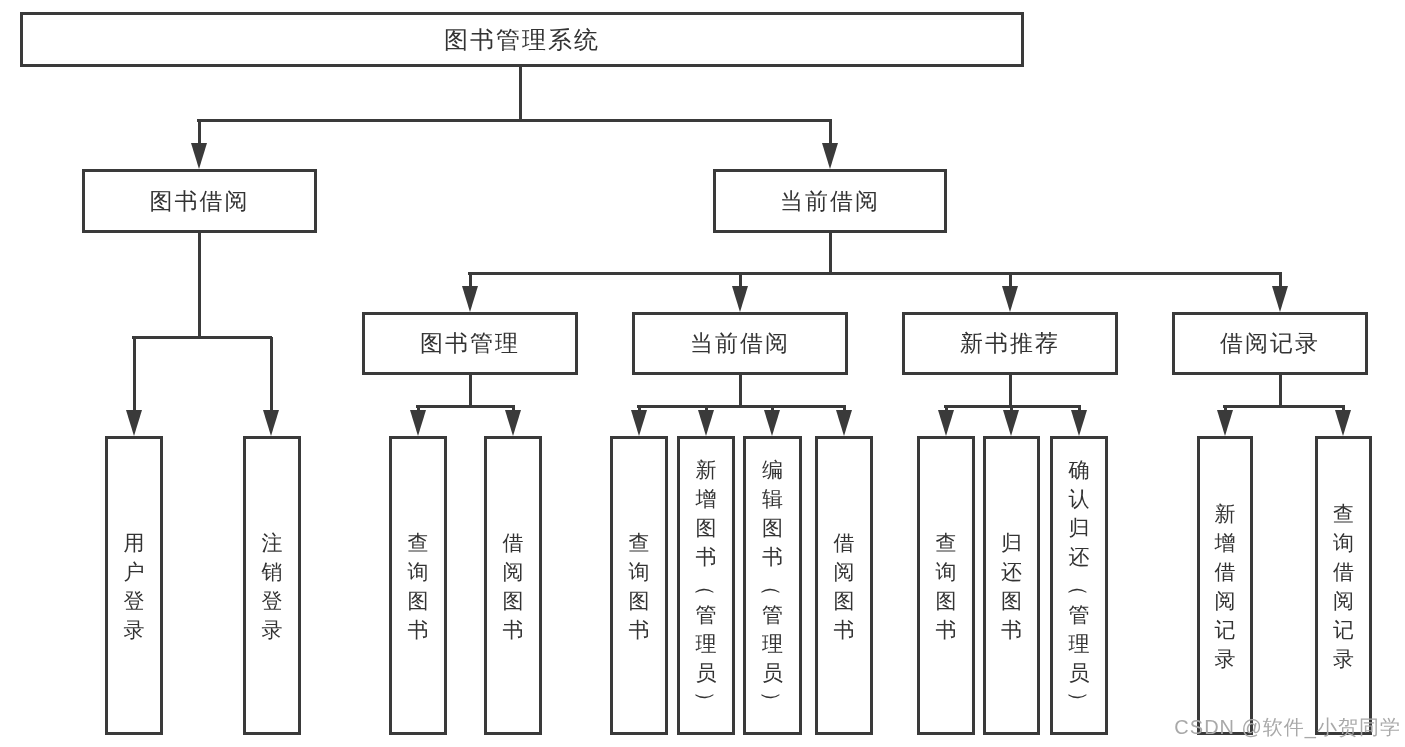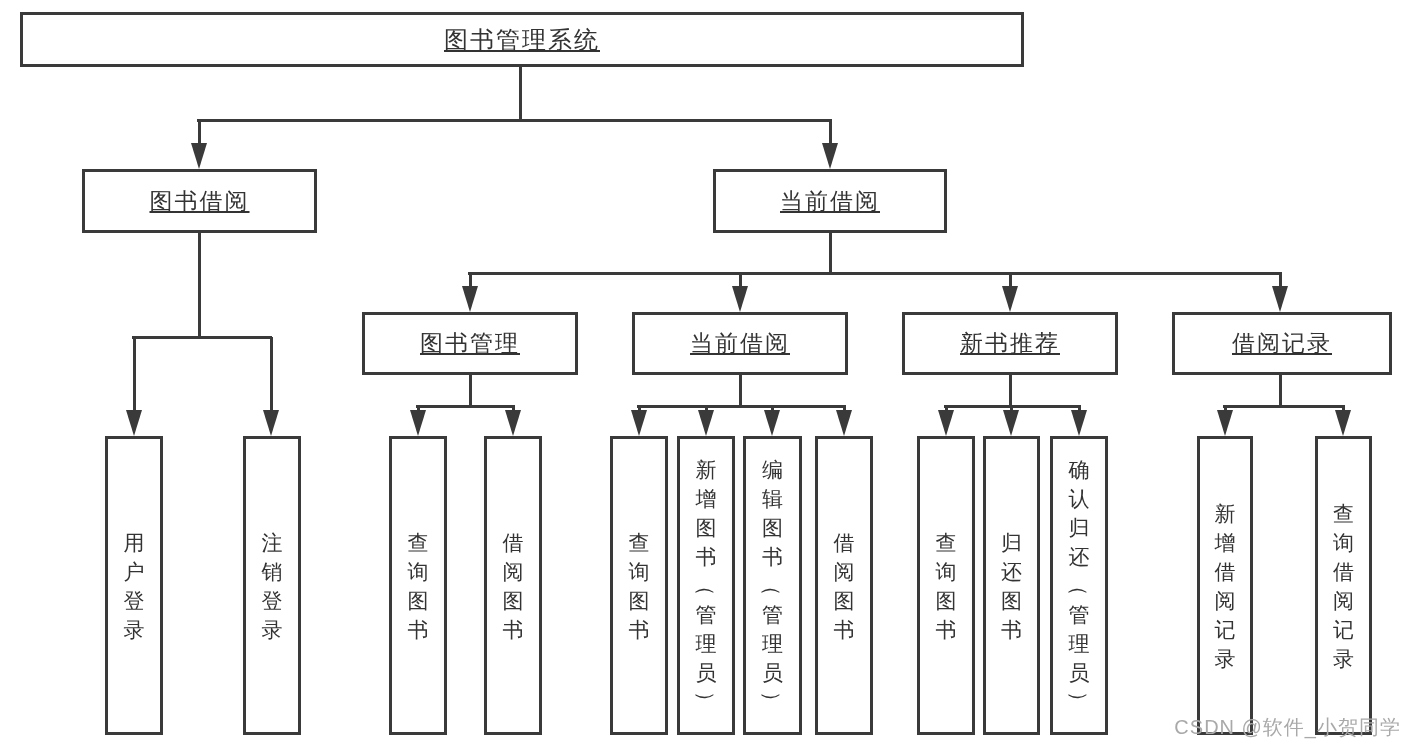--- a/index.html
+++ b/index.html
@@ -5,21 +5,21 @@
   html,body{margin:0;padding:0;background:#ffffff;}
   .canvas{
     position:relative;width:1405px;height:747px;background:var(--bg,#fff);
     font-family:"Liberation Sans","DejaVu Sans",sans-serif;overflow:hidden;
   }
   .box{
     position:absolute;box-sizing:border-box;
     border:3px solid var(--line,#3a3a3a);background:#ffffff;
   }
   .hbox{display:flex;align-items:center;justify-content:center;}
-  .hbox span{color:var(--text,#333);letter-spacing:2px;font-size:23px;text-decoration:underline;}
+  .hbox span{color:var(--text,#333);letter-spacing:2px;font-size:23px;}
   .hbox.level1 span{font-size:24px;}
   .vbox{display:flex;flex-direction:column;align-items:center;justify-content:center;}
   .vbox .ch{
     height:29px;line-height:29px;font-size:21px;color:var(--text,#333);
     text-align:center;flex:0 0 auto;
   }
   .vbox .ch.rot{transform:rotate(90deg);}
   .stem,.rail,.drop-line{position:absolute;background:var(--line,#3a3a3a);}
   .arrow{
     position:absolute;width:0;height:0;
@@ -101,21 +101,21 @@
       </div>
       <div class="box hbox level3" style="left: 362px; top: 312px; width: 216px; height: 63px;">
         <span>图书管理</span>
       </div>
       <div class="box hbox level3" style="left: 632px; top: 312px; width: 216px; height: 63px;">
         <span>当前借阅</span>
       </div>
       <div class="box hbox level3" style="left: 902px; top: 312px; width: 216px; height: 63px;">
         <span>新书推荐</span>
       </div>
-      <div class="box hbox level3" style="left: 1172px; top: 312px; width: 220px; height: 63px;">
+      <div class="box hbox level3" style="left: 1172px; top: 312px; width: 196px; height: 63px;">
         <span>借阅记录</span>
       </div>
       <div class="box vbox" style="left: 105px; top: 436px; width: 58px; height: 299px;">
         <div class="ch">用</div>
         <div class="ch">户</div>
         <div class="ch">登</div>
         <div class="ch">录</div>
       </div>
       <div class="box vbox" style="left: 243px; top: 436px; width: 58px; height: 299px;">
         <div class="ch">注</div>

